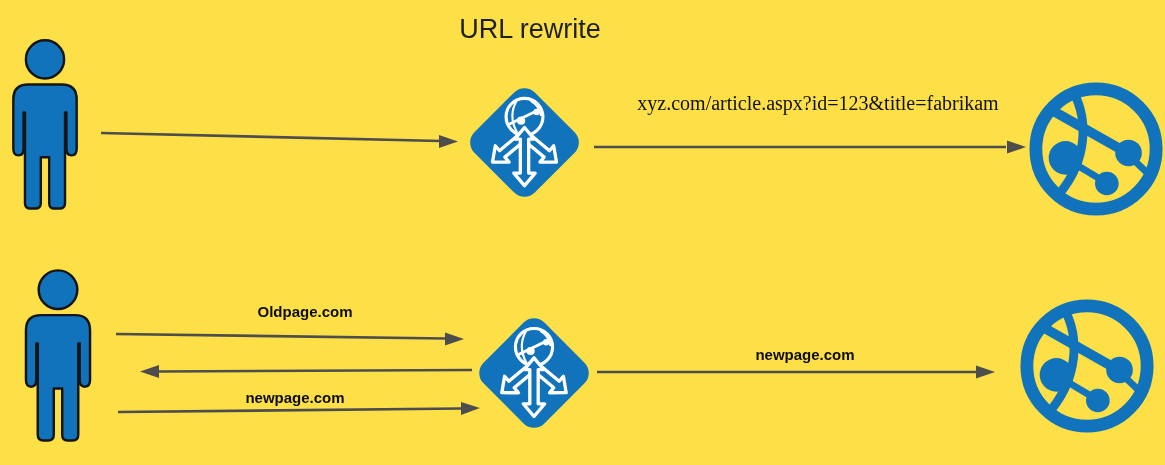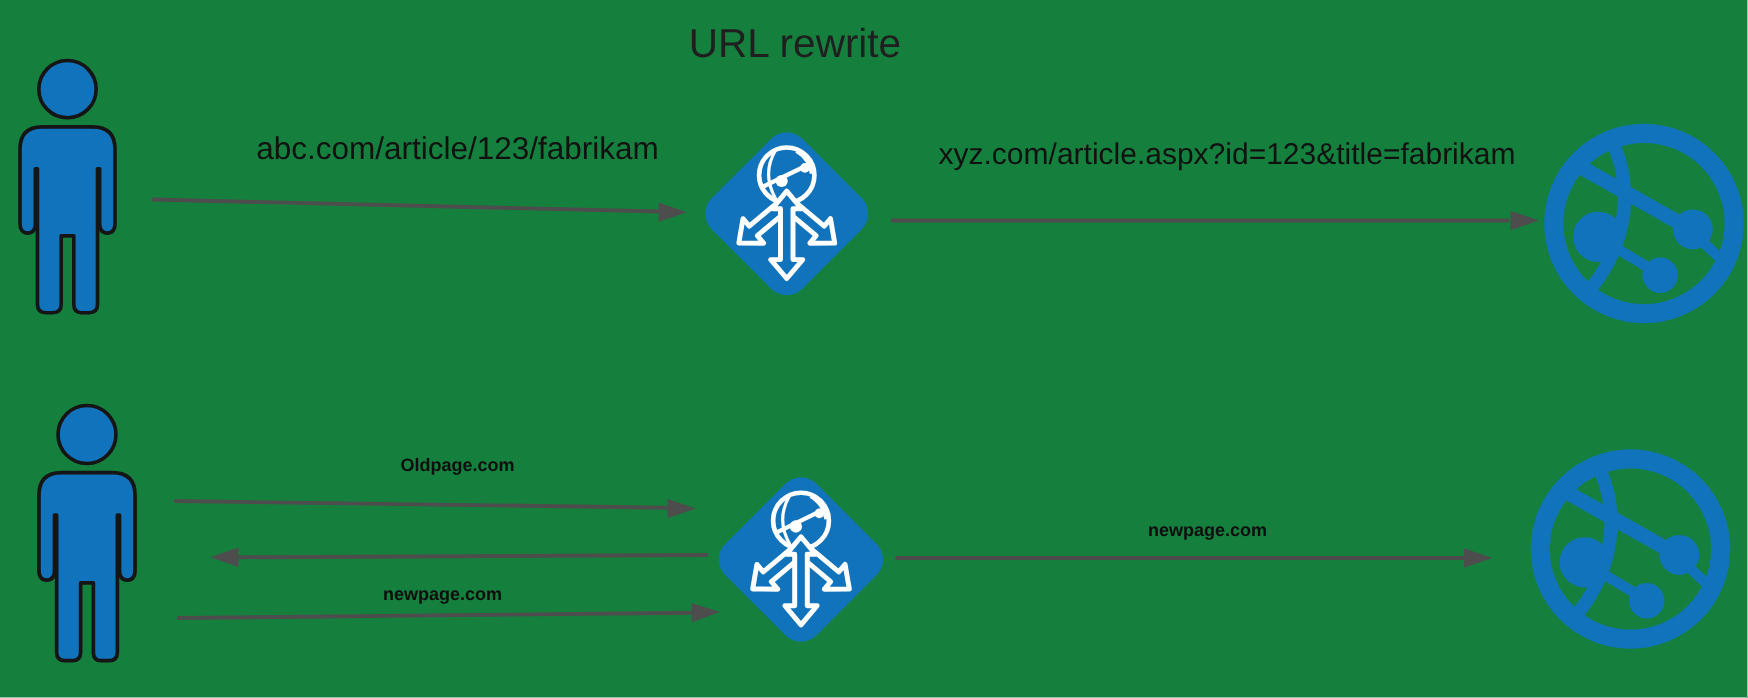--- a/index.html
+++ b/index.html
@@ -1,37 +1,37 @@
 <!DOCTYPE html>
 <html><head>
 <meta charset="utf-8">
 <style>
   html,body{margin:0;padding:0;background:#ffffff;}
   .canvas{
     position:relative;
     width:1165px;height:465px;
-    background:#15803d;
+    background:#fde047;
     font-family:"Liberation Sans", sans-serif;
     overflow:hidden;
   }
   .abs{position:absolute;}
   .section-title{
     font-size:27px;
     color:#1f1f1f;
     text-align:center;
     white-space:nowrap;
   }
   .flow-label{
     color:#111111;
     white-space:nowrap;
     text-align:center;
   }
   .flow-label.plain1{font-size:21px;}
   .flow-label.plain2{font-size:20px;}
-  .flow-label.bold{font-size:12px;font-weight:700;color:#0d0d0d;}
+  .flow-label.bold{font-size:15px;font-weight:700;color:#0d0d0d;}
   .connector line{stroke:#4d4d4d;stroke-width:2.6;}
   .connector polygon{fill:#4d4d4d;}
   .icon-blue{fill:#1173BB;}
   .icon-stroke-blue{stroke:#1173BB;}
 </style>
 </head>
 <body>
 
 <div class="canvas">
 
@@ -39,21 +39,20 @@
     <div class="section-title">URL rewrite</div>
   </div>
 
   <svg class="abs" style="left:2px;top:38px;" width="86" height="177" viewBox="0 0 90 190">
     <g stroke="#151515" stroke-width="2.6" stroke-linejoin="round">
       <circle class="icon-blue" cx="45" cy="23" r="20.5"></circle>
       <path class="icon-blue" d="M 27,50 L 63,50 Q 79,50 79,66 L 79,119 Q 79,126 73.5,126 Q 68,126 68,119 L 68,80 L 66.5,80 L 66.5,177 Q 66.5,183 60.5,183 L 55,183 Q 49.5,183 49.5,177 L 49.5,128 L 40.5,128 L 40.5,177 Q 40.5,183 34.5,183 L 29.5,183 Q 23.5,183 23.5,177 L 23.5,80 L 22,80 L 22,119 Q 22,126 16.5,126 Q 11,126 11,119 L 11,66 Q 11,50 27,50 Z"></path>
     </g>
   </svg>
 
-  <div class="abs flow-label plain1" style="left:150px;top:88px;width:310px;">abc.com/article/123/fabrikam</div>
   <svg class="abs connector" style="left:98px;top:124px;" width="362" height="26" viewBox="0 0 362 26">
     <line x1="3" y1="9" x2="342" y2="17"></line>
     <polygon points="360,17.5 341,11 341,24"></polygon>
   </svg>
 
   <svg class="abs" style="left:459px;top:77px;" width="131" height="131" viewBox="0 0 135 135">
     <rect class="icon-blue" x="23.5" y="23.5" width="88" height="88" rx="15" transform="rotate(45 67.5 67.5)"></rect>
 
     <circle cx="67.5" cy="41" r="19" fill="#1173BB" stroke="#ffffff" stroke-width="3.2"></circle>
     <g stroke="#ffffff" fill="none">
@@ -64,21 +63,21 @@
     <circle cx="64" cy="45" r="4.2" fill="#ffffff"></circle>
     <circle cx="80" cy="36" r="3.3" fill="#ffffff"></circle>
 
     <g stroke="#ffffff" stroke-width="3.4" stroke-linejoin="round" fill="#1173BB">
       <path transform="translate(67.5,60) rotate(50)" d="M -4.3,0 L 4.3,0 L 4.3,30 L 11,30 L 0,43 L -11,30 L -4.3,30 Z"></path>
       <path transform="translate(67.5,60) rotate(-50)" d="M -4.3,0 L 4.3,0 L 4.3,30 L 11,30 L 0,43 L -11,30 L -4.3,30 Z"></path>
       <path d="M 67.5,52 L 77.5,64 L 71.8,64 L 71.8,99 L 78.5,99 L 67.5,112 L 56.5,99 L 63.2,99 L 63.2,64 L 57.5,64 Z"></path>
     </g>
   </svg>
 
-  <div class="abs flow-label plain2" style="left:620px;top:92px;width:396px;">xyz.com/article.aspx?id=123&amp;title=fabrikam</div>
+  <div class="abs flow-label plain2" style="left:620px;top:92px;width:396px;font-family:Liberation Serif, serif;">xyz.com/article.aspx?id=123&amp;title=fabrikam</div>
   <svg class="abs connector" style="left:592px;top:134px;" width="436" height="26" viewBox="0 0 436 26">
     <line x1="2" y1="13" x2="414" y2="13"></line>
     <polygon points="434,13 415,6.5 415,19.5"></polygon>
   </svg>
 
   <svg class="abs" style="left:1027px;top:80px;" width="138" height="138" viewBox="0 0 140 140">
     <circle cx="70" cy="70" r="61" fill="none" class="icon-stroke-blue" stroke-width="13"></circle>
     <g class="icon-stroke-blue" fill="none">
       <path d="M 47,12 C 63,42 60,82 34,114" stroke-width="9"></path>
       <path d="M 24,30 L 100,73" stroke-width="10"></path>

